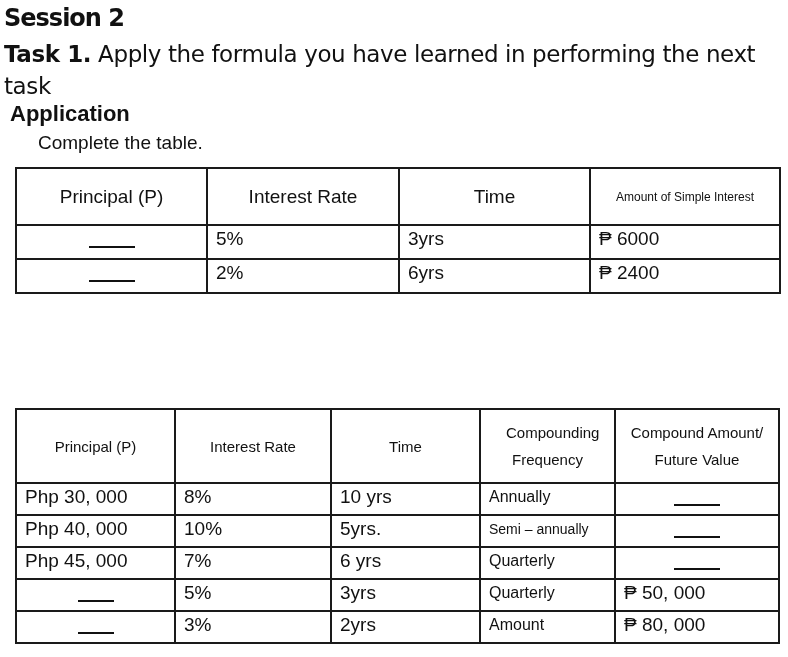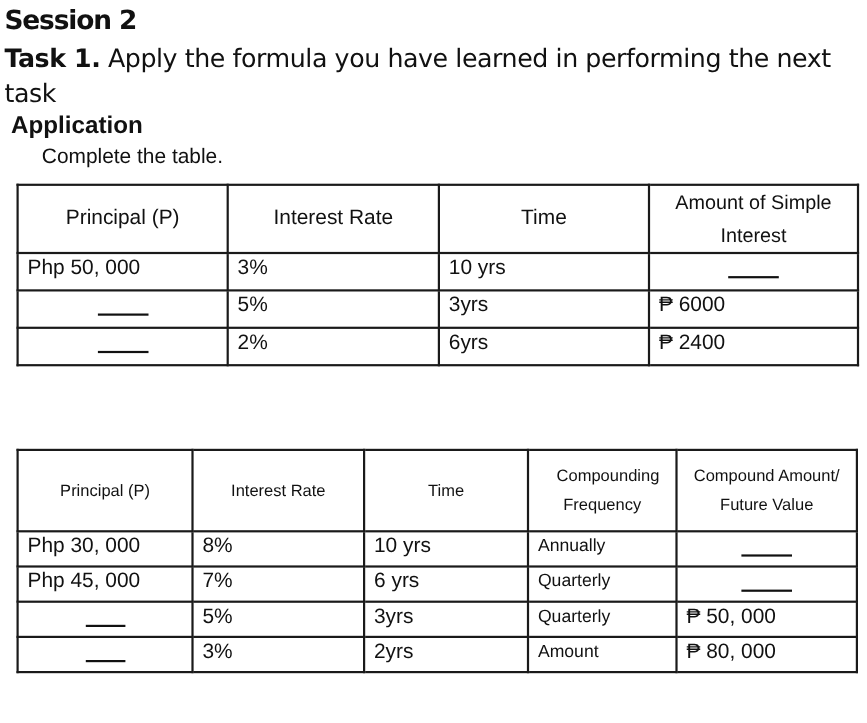--- a/index.html
+++ b/index.html
@@ -11,21 +11,21 @@
     .complete { position: absolute; left: 9px; top: 132px; font-family: "Liberation Sans", sans-serif; font-size: 19px; margin-left: 29px; }
 
     table { position: absolute; border-collapse: collapse; font-family: "Liberation Sans", sans-serif; table-layout: fixed; }
     td, th { border: 2px solid #1a1a1a; padding: 0 0 0 8px; vertical-align: top; font-weight: normal; text-align: left; }
     th { text-align: center; vertical-align: middle; padding: 0; }
     .blank { display: inline-block; width: 46px; border-bottom: 2px solid #111; height: 0; margin-top: 20px; }
     .bcell { text-align: center; padding-left: 0; }
 
     #t1 { left: 15px; top: 167px; width: 764px; }
     #t1 th { font-size: 19px; height: 55px; }
-    #t1 th.two { font-size: 18px; line-height: 30px; }
+    #t1 th.two { font-size: 12px; line-height: 30px; }
     #t1 td { font-size: 19px; height: 32px; line-height: 26px; }
 
     #t2 { left: 15px; top: 408px; width: 763px; }
     #t2 th { font-size: 15px; height: 72px; line-height: 27px; }
     #t2 td { font-size: 19px; height: 30px; line-height: 26px; margin-top: 36px; }
     #t2 td.freq { font-size: 16px; }
     #t2 td.freq.small { font-size: 14px; }
   </style>
 </head>
 <body>
@@ -41,26 +41,20 @@
       <col style="width:192px">
       <col style="width:191px">
       <col style="width:190px">
     </colgroup>
   <tbody>
       <tr>
     <th>Principal (P)</th>
     <th>Interest Rate</th>
     <th>Time</th>
     <th class="two">Amount of Simple Interest</th>
-  </tr>
-  <tr>
-    <td>Php 50, 000</td>
-    <td>3%</td>
-    <td>10 yrs</td>
-    <td class="bcell"><span class="blank"></span></td>
   </tr>
   <tr>
     <td class="bcell"><span class="blank"></span></td>
     <td>5%</td>
     <td>3yrs</td>
     <td>₱ 6000</td>
   </tr>
   <tr>
     <td class="bcell"><span class="blank"></span></td>
     <td>2%</td>
@@ -87,20 +81,27 @@
     <th style="padding:0 10px;">Compound Amount/ Future Value</th>
   </tr>
   <tr>
     <td>Php 30, 000</td>
     <td>8%</td>
     <td>10 yrs</td>
     <td class="freq">Annually</td>
     <td class="bcell"><span class="blank"></span></td>
   </tr>
   <tr>
+    <td>Php 40, 000</td>
+    <td>10%</td>
+    <td>5yrs.</td>
+    <td class="freq small">Semi – annually</td>
+    <td class="bcell"><span class="blank"></span></td>
+  </tr>
+  <tr>
     <td>Php 45, 000</td>
     <td>7%</td>
     <td>6 yrs</td>
     <td class="freq">Quarterly</td>
     <td class="bcell"><span class="blank"></span></td>
   </tr>
   <tr>
     <td class="bcell"><span class="blank" style="width:36px"></span></td>
     <td>5%</td>
     <td>3yrs</td>

